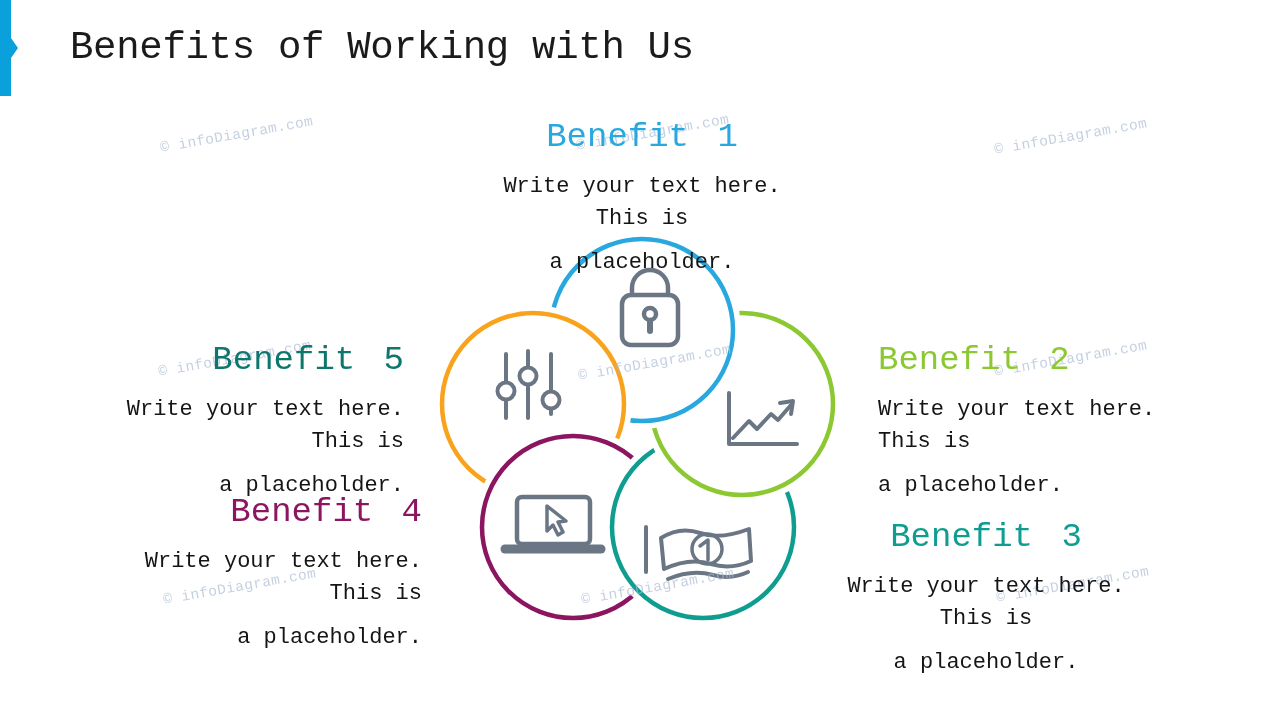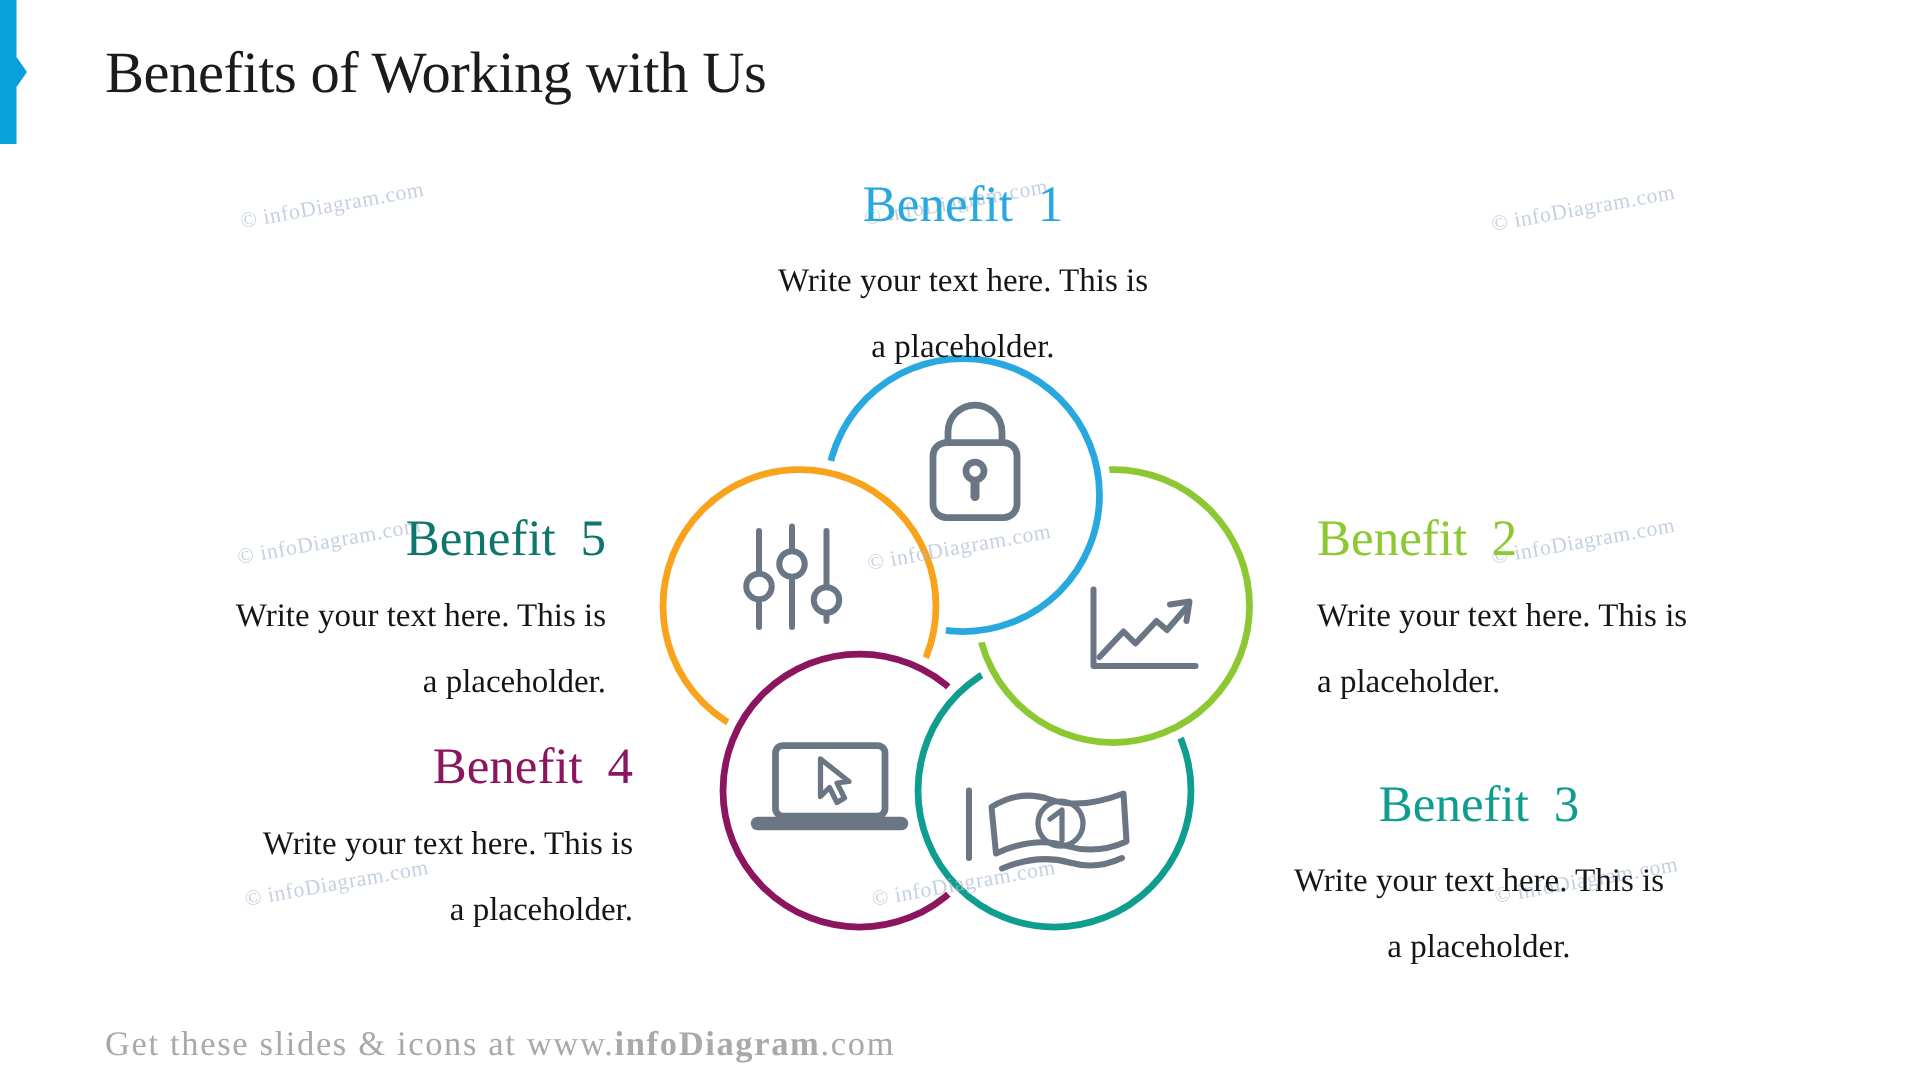--- a/index.html
+++ b/index.html
@@ -1,17 +1,17 @@
 <!DOCTYPE html>
 <html><head>
 <meta charset="utf-8">
 <style>
   html,body{margin:0;padding:0;background:#fff;}
   .slide{position:relative;width:1280px;height:720px;background:#ffffff;overflow:hidden;
-         font-family:Liberation Serif, serif;}
+         font-family:Liberation Mono, monospace;}
   .slide-title{position:absolute;left:70px;top:26px;font-size:39px;font-weight:400;
                color:#1b1b1b;letter-spacing:-0.3px;}
   .accent{position:absolute;left:0;top:0;}
   .diagram-svg{position:absolute;left:0;top:0;}
   .ring{fill:none;stroke-width:4.5px;}
   .ico{stroke:#6B7685;stroke-width:4.5px;fill:none;stroke-linecap:round;stroke-linejoin:round;}
   .benefit{position:absolute;z-index:2;}
   .benefit-title{font-size:34px;font-weight:400;word-spacing:8px;margin-bottom:8px;line-height:1.3;}
   .benefit-line{font-size:22px;color:#151515;line-height:32px;margin-top:12px;}
   .c-blue{color:#29A8E0}.c-green{color:#8CC832}.c-teal{color:#0E9D8F}
@@ -137,15 +137,14 @@
   <div class="wm" style="left:162px;top:140px">© infoDiagram.com</div>
   <div class="wm" style="left:578px;top:138px">© infoDiagram.com</div>
   <div class="wm" style="left:996px;top:142px">© infoDiagram.com</div>
   <div class="wm" style="left:160px;top:364px">© infoDiagram.com</div>
   <div class="wm" style="left:580px;top:368px">© infoDiagram.com</div>
   <div class="wm" style="left:996px;top:364px">© infoDiagram.com</div>
   <div class="wm" style="left:165px;top:592px">© infoDiagram.com</div>
   <div class="wm" style="left:583px;top:592px">© infoDiagram.com</div>
   <div class="wm" style="left:998px;top:590px">© infoDiagram.com</div>
 
-  <div class="footer"><span>Get these slides &amp; icons at www.</span><span class="brand">infoDiagram</span><span>.com</span></div>
 
 </div>
 
 </body></html>

